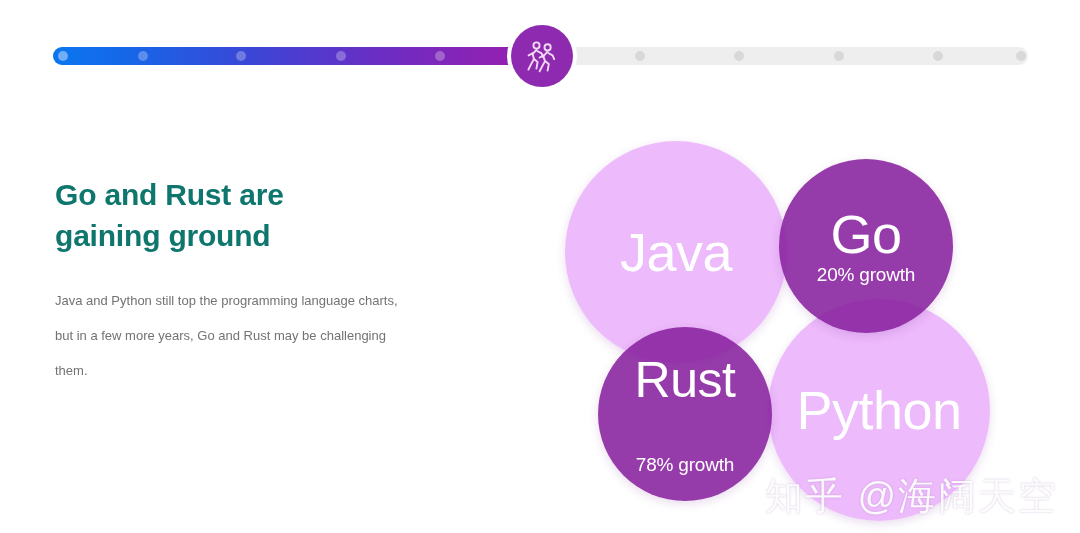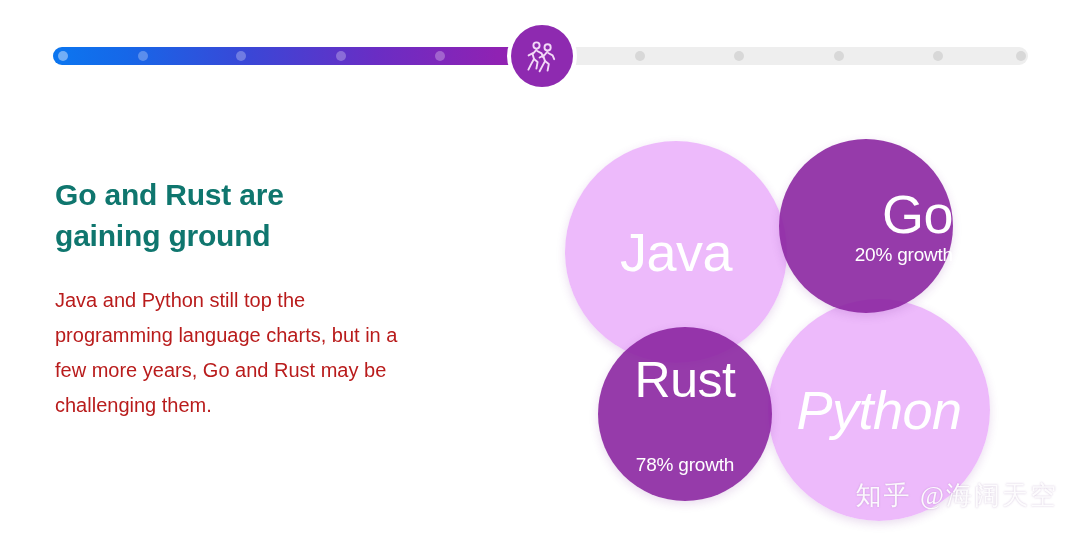--- a/index.html
+++ b/index.html
@@ -87,23 +87,23 @@
     font-weight: bold;
     color: #0f766e;
     letter-spacing: -0.2px;
   }
   #body-copy {
     position: absolute;
     left: 55px;
     top: 283px;
     width: 350px;
     margin: 0;
-    font-size: 20px;
+    font-size: 13px;
     line-height: 35px;
-    color: #b91c1c;
+    color: #737373;
   }
 
   
   #venn {
     position: absolute;
     left: 560px;
     top: 125px;
     width: 460px;
     height: 400px;
   }
@@ -131,57 +131,55 @@
     letter-spacing: -0.2px;
   }
 
   #bubble-java {
     left: 5px;  top: 16px;
     width: 222px; height: 222px;
     background: rgba(235, 176, 250, 0.88);
     z-index: 1;
   }
   #bubble-go {
-    left: 219px; top: 14px;
+    left: 219px; top: 34px;
     width: 174px; height: 174px;
     background: rgba(139, 38, 161, 0.90);
     z-index: 3;
-    align-items: flex-end;
   }
   #bubble-rust {
     left: 38px; top: 202px;
     width: 174px; height: 174px;
     background: rgba(139, 38, 161, 0.90);
     z-index: 3;
     gap: 44px;
   }
   #bubble-python {
     left: 208px; top: 174px;
     width: 222px; height: 222px;
     background: rgba(235, 176, 250, 0.88);
     z-index: 2;
-    font-style: italic;
   }
   #bubble-go .label { font-size: 54px; }
   #bubble-rust .label { font-size: 50px; }
   #bubble-java .label, #bubble-python .label { font-size: 54px; }
 
   
   #watermark {
     position: absolute;
     right: 22px;
     bottom: 20px;
-    font-size: 26px;
+    font-size: 38px;
     line-height: 34px;
     color: rgba(255, 255, 255, 0.92);
     text-shadow: 0 0 2px rgba(150, 110, 170, 0.45);
     letter-spacing: 2px;
     z-index: 6;
     white-space: nowrap;
-    font-family: Liberation Serif, serif;
+    font-family: Liberation Sans, sans-serif;
   }
 </style>
 </head>
 <body>
 
 <div id="progress-bar">
   <div class="track"></div>
   <div class="track-fill"></div>
   <div class="tick-dot on first" style="left:1.0%"></div>
   <div class="tick-dot on" style="left:9.2%"></div>

